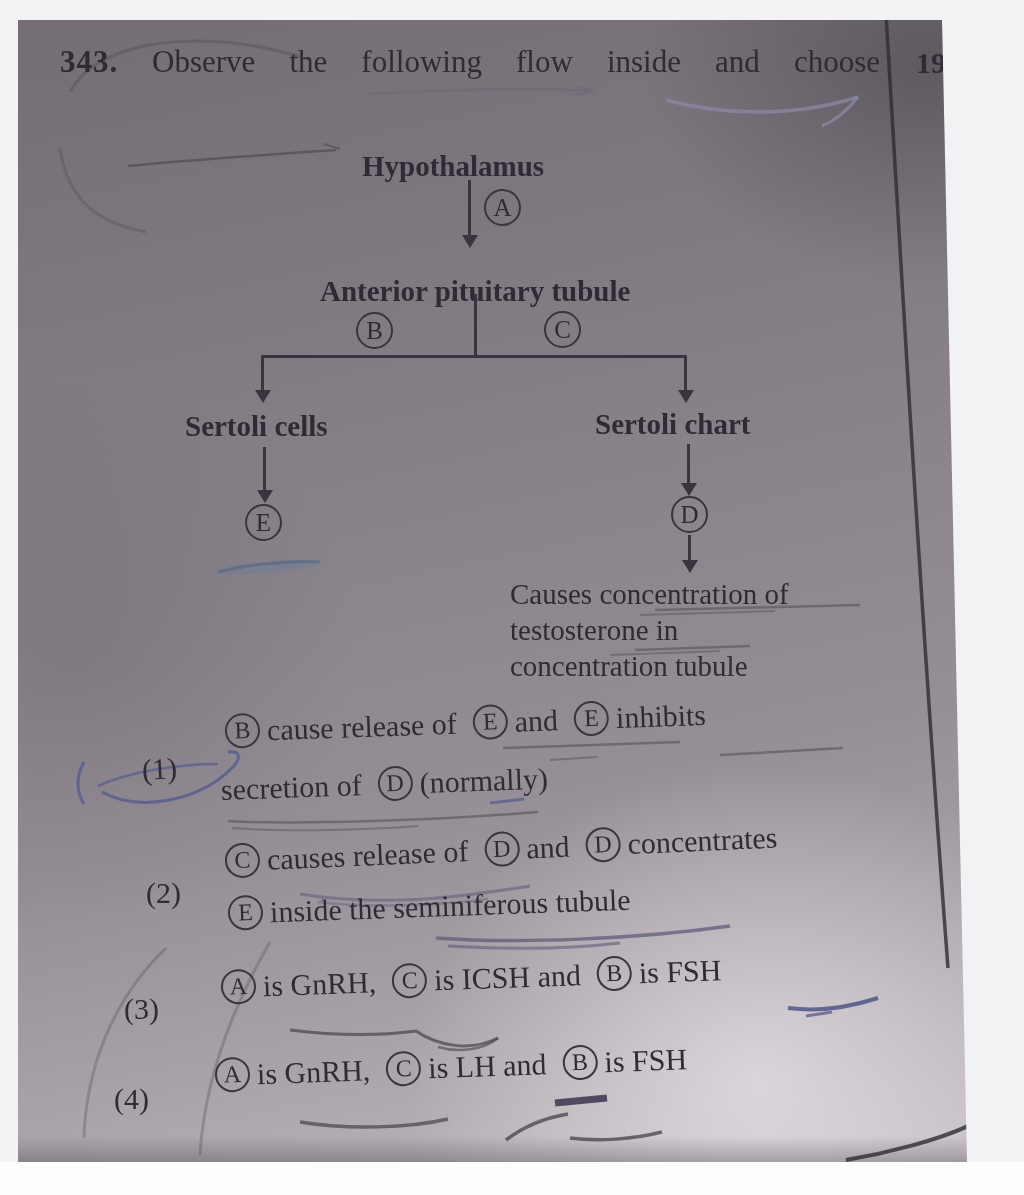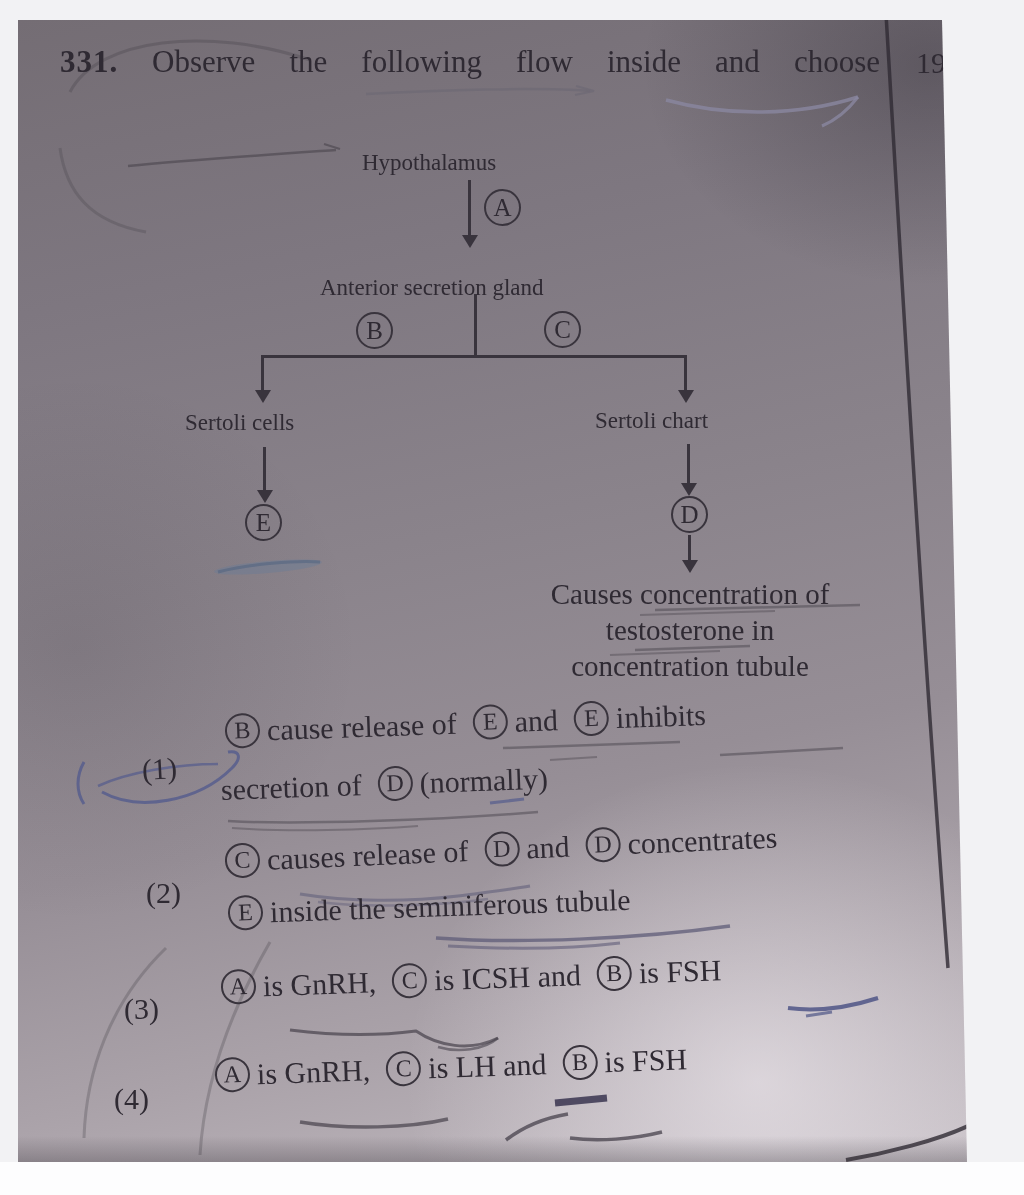--- a/index.html
+++ b/index.html
@@ -21,23 +21,23 @@
   .photo::after{
     content:"";position:absolute;left:0;bottom:0;width:100%;height:26px;
     background:linear-gradient(to bottom,rgba(50,45,52,0) 0%,rgba(50,45,52,0.30) 100%);
     pointer-events:none;
   }
   .content{position:absolute;inset:0;filter:blur(0.45px);color:#2f2a33;}
   .abs{position:absolute;}
   .q-num{font-weight:bold;font-size:31px;letter-spacing:1px;}
   .q-line{font-size:31px;white-space:nowrap;}
   .q-line1{width:728px;text-align:justify;text-align-last:justify;white-space:normal;word-spacing:5px;}
-  .pagefrag{font-weight:normal;font-size:30px;}
-  .fc-label{font-size:23px;white-space:nowrap;}
-  .fc-center{text-align:center;font-size:29px;line-height:36px;width:360px;}
+  .pagefrag{font-weight:bold;font-size:30px;}
+  .fc-label{font-size:29px;white-space:nowrap;font-weight:bold;}
+  .fc-center{text-align:left;font-size:29px;line-height:36px;width:360px;}
   .flowcirc,.circ{
     display:inline-flex;align-items:center;justify-content:center;
     border:2.5px solid #39343d;border-radius:50%;
     box-sizing:border-box;
   }
   .flowcirc{position:absolute;width:37px;height:37px;font-size:25px;}
   .circ{width:35px;height:35px;font-size:24px;vertical-align:-7px;margin:0 7px;flex:0 0 auto;}
   .vl{position:absolute;width:3px;background:#39343d;}
   .hl{position:absolute;height:3px;background:#39343d;}
   .ah{position:absolute;width:0;height:0;border-left:8px solid transparent;border-right:8px solid transparent;border-top:13px solid #39343d;}
@@ -104,31 +104,31 @@
         <path d="M 252,922 C 210,995 186,1068 182,1135" stroke="#4a444c" stroke-width="3" fill="none" opacity="0.3"></path>
 
         <path d="M 282,1102 C 330,1110 392,1108 430,1099" stroke="#47424c" stroke-width="3.5" fill="none" opacity="0.7"></path>
         <path d="M 537,1083 L 589,1078" stroke="#3a3550" stroke-width="7" fill="none" opacity="0.85"></path>
         <path d="M 488,1120 C 505,1107 526,1098 550,1094" stroke="#47424c" stroke-width="3.5" fill="none" opacity="0.75"></path>
         <path d="M 552,1118 C 580,1122 616,1119 644,1112" stroke="#47424c" stroke-width="3.5" fill="none" opacity="0.75"></path>
 
         <path d="M 828,1140 C 870,1133 920,1120 950,1106" stroke="#2f2a33" stroke-width="4" fill="none" opacity="0.8"></path>
       </svg>
 
-      <div class="abs q-num" style="left:42px;top:24px">331.</div>
+      <div class="abs q-num" style="left:42px;top:24px">343.</div>
       <div class="abs q-line q-line1" style="left:134px;top:24px">Observe the following flow inside and choose</div>
       <div class="abs pagefrag" style="left:898px;top:26px">19</div>
 
       <div class="abs fc-label" style="left:344px;top:130px">Hypothalamus</div>
 
       <div class="vl" style="left:450px;top:160px;height:58px"></div>
       <div class="ah" style="left:444px;top:215px"></div>
       <div class="flowcirc" style="left:466px;top:169px">A</div>
 
-      <div class="abs fc-label" style="left:302px;top:255px">Anterior secretion gland</div>
+      <div class="abs fc-label" style="left:302px;top:255px">Anterior pituitary tubule</div>
 
       <div class="vl" style="left:456px;top:274px;height:61px"></div>
       <div class="hl" style="left:245px;top:335px;width:424px"></div>
       <div class="flowcirc" style="left:338px;top:292px">B</div>
       <div class="flowcirc" style="left:526px;top:291px">C</div>
 
       <div class="vl" style="left:243px;top:335px;height:38px"></div>
       <div class="ah" style="left:237px;top:370px"></div>
       <div class="vl" style="left:666px;top:335px;height:38px"></div>
       <div class="ah" style="left:660px;top:370px"></div>

